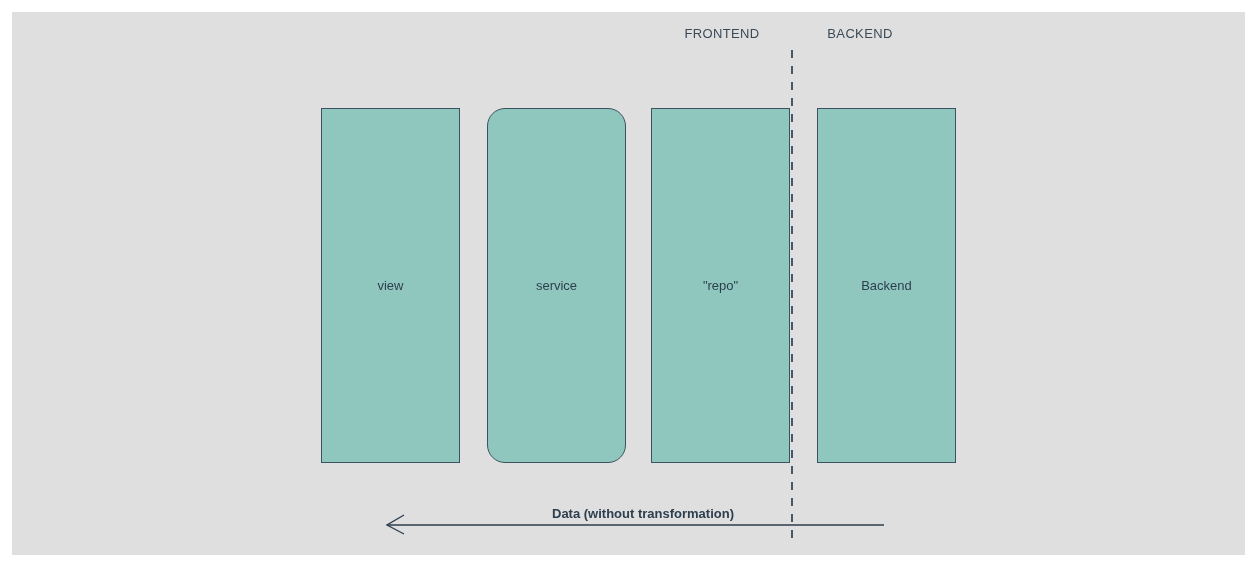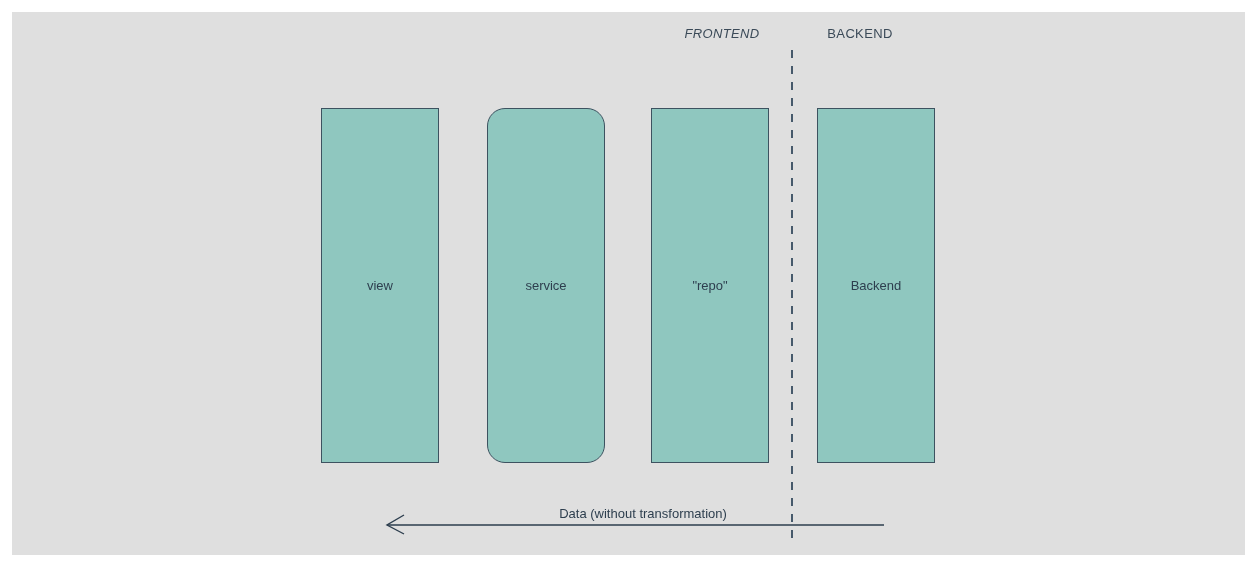--- a/index.html
+++ b/index.html
@@ -26,21 +26,21 @@
 
   
   .zone-label {
     position: absolute;
     font-size: 13px;
     color: #3b4a58;
     letter-spacing: 0.35px;
     white-space: nowrap;
     transform: translateX(-50%);
   }
-  #zone-label-frontend { left: 710px; top: 14px; font-style: italic; }
+  #zone-label-frontend { left: 710px; top: 14px; }
   #zone-label-backend  { left: 848px; top: 14px; }
 
   
   #zone-divider {
     position: absolute;
     left: 779px;
     top: 38px;
     width: 2px;
     height: 495px;
     background-image: linear-gradient(
@@ -49,21 +49,21 @@
       rgba(0,0,0,0) 8px, rgba(0,0,0,0) 16px
     );
     background-size: 2px 16px;
     background-repeat: repeat-y;
   }
 
   
   .component-box {
     position: absolute;
     top: 96px;
-    width: 118px;
+    width: 139px;
     height: 355px;
     background: #8fc7bf;
     border: 1px solid #3d5260;
     box-sizing: border-box;
     display: flex;
     align-items: center;
     justify-content: center;
   }
   .component-box .box-label {
     font-size: 13px;
@@ -75,20 +75,21 @@
   #component-box-repo    { left: 639px; }
   #component-box-backend { left: 805px; }
 
   
   #data-flow-arrow {
     position: absolute;
     left: 360px;
     top: 489px;
     width: 512px;
     height: 32px;
+    font-weight: bold;
   }
   #data-flow-arrow svg {
     position: absolute;
     left: 0;
     top: 0;
     overflow: visible;
   }
   #data-flow-label {
     position: absolute;
     left: 271px;

